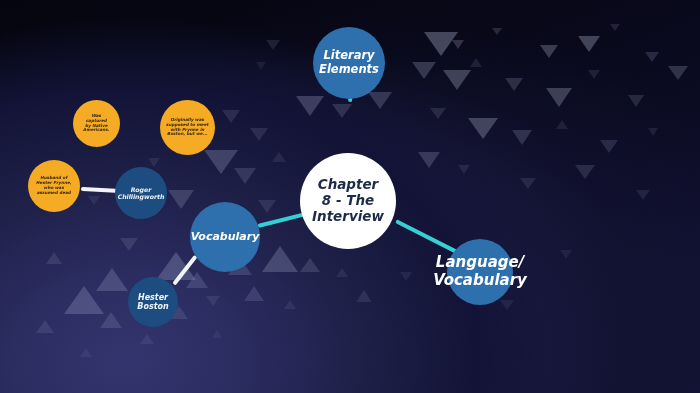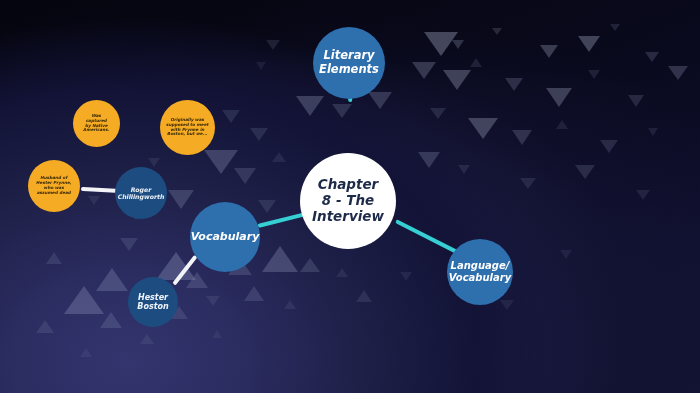--- a/index.html
+++ b/index.html
@@ -154,21 +154,21 @@
   <div id="node-layer">
       <div class="node node-center" style="left: 300px; top: 153px; width: 96px; height: 96px; font-size: 13.5px;">
         <span style="white-space: pre-line; padding: 0px 4px;">Chapter
 8 - The
 Interview</span>
       </div>
       <div class="node node-blue" style="left: 313px; top: 27px; width: 72px; height: 72px; font-size: 11.5px;">
         <span style="white-space: pre-line; padding: 0px 4px;">Literary
 Elements</span>
       </div>
-      <div class="node node-blue" style="left: 447px; top: 239px; width: 66px; height: 66px; font-size: 10px; justify-content: center;">
+      <div class="node node-blue" style="left: 447px; top: 239px; width: 66px; height: 66px; font-size: 15px; justify-content: center;">
         <span style="white-space: pre-line; padding: 0px 4px;">Language/
 Vocabulary</span>
       </div>
       <div class="node node-blue" style="left: 190px; top: 202px; width: 70px; height: 70px; font-size: 11px;">
         <span style="white-space: pre-line; padding: 0px 4px;">Vocabulary</span>
       </div>
       <div class="node node-darkblue" style="left: 115px; top: 167px; width: 52px; height: 52px; font-size: 6.2px;">
         <span style="white-space: pre-line; padding: 0px 4px;">Roger
 Chillingworth</span>
       </div>

